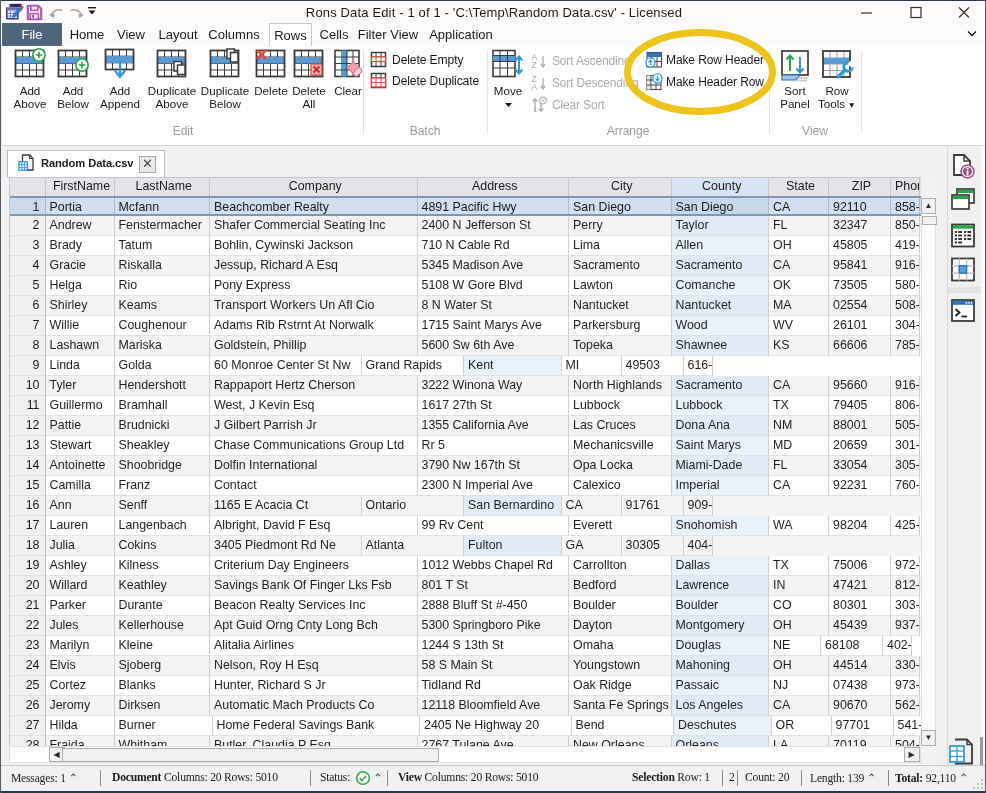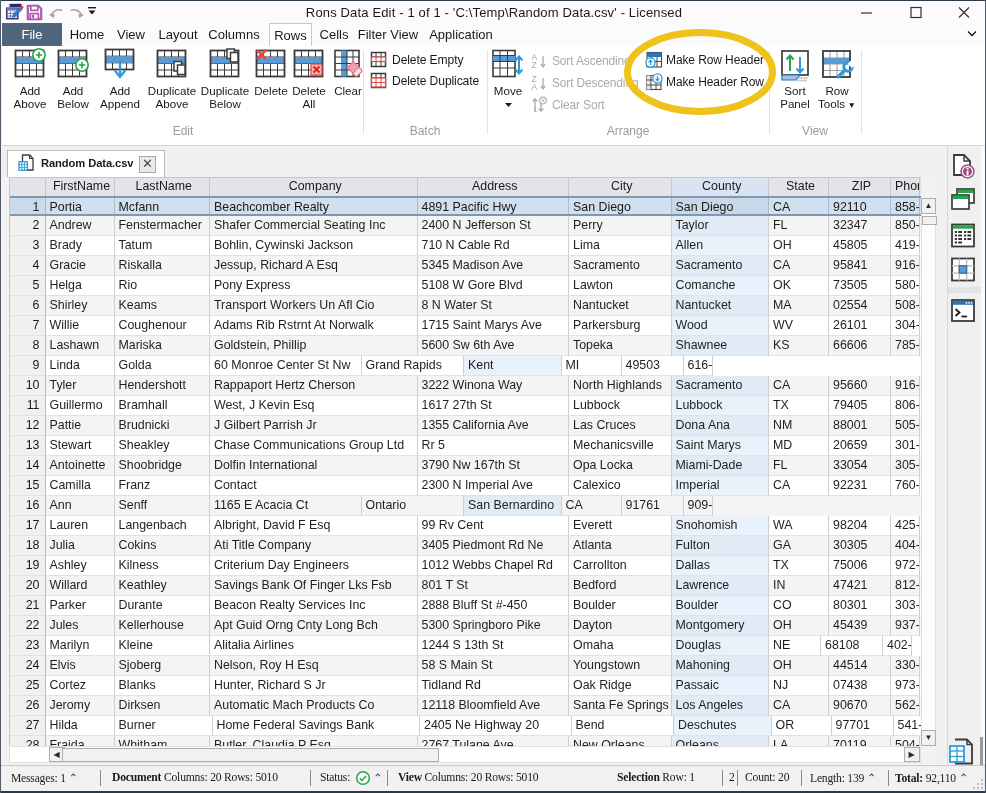--- a/index.html
+++ b/index.html
@@ -602,21 +602,20 @@
         <div class="gc" style="width:102.5px">Everett</div>
         <div class="gc gcounty" style="width:97.5px">Snohomish</div>
         <div class="gc" style="width:60px">WA</div>
         <div class="gc" style="width:62px">98204</div>
         <div class="gc" style="width:29px">425-3</div>
       </div>
 <div class="grow even">
         <div class="gc gnum" style="width:35.5px">18</div>
         <div class="gc" style="width:69px">Julia</div>
         <div class="gc" style="width:95.5px">Cokins</div>
-        <div class="gc" style="width:207.5px">Ati Title Company</div>
         <div class="gc" style="width:151.5px">3405 Piedmont Rd Ne</div>
         <div class="gc" style="width:102.5px">Atlanta</div>
         <div class="gc gcounty" style="width:97.5px">Fulton</div>
         <div class="gc" style="width:60px">GA</div>
         <div class="gc" style="width:62px">30305</div>
         <div class="gc" style="width:29px">404-2</div>
       </div>
 <div class="grow">
         <div class="gc gnum" style="width:35.5px">19</div>
         <div class="gc" style="width:69px">Ashley</div>
@@ -820,21 +819,21 @@
 <span class="it" style="left:111px"><b>Document</b> Columns: 20 Rows: 5010</span>
 <div class="sp" style="left:309px"></div>
 <span class="it" style="left:319px">Status:</span>
 <svg class="ic" style="left:354px;top:4.5px" width="16" height="16" viewBox="0 0 16 16">
 <circle cx="8" cy="8" r="6.3" fill="#fff" stroke="#27a447" stroke-width="1.5"></circle>
 <path d="M4.8 8.2 L7 10.4 L11.2 6" fill="none" stroke="#27a447" stroke-width="1.5"></path>
 </svg>
 <span class="it" style="left:372px"><span class="chev">⌃</span></span>
 <div class="sp" style="left:386px"></div>
 <span class="it" style="left:397px"><b>View</b> Columns: 20 Rows: 5010</span>
-<span class="it" style="left:616px"><b>Selection</b> Row: 1</span>
+<span class="it" style="left:631px"><b>Selection</b> Row: 1</span>
 <div class="sp" style="left:721px"></div>
 <span class="it" style="left:728px">2</span>
 <div class="sp" style="left:736px"></div>
 <span class="it" style="left:744px">Count: 20</span>
 <div class="sp" style="left:800px"></div>
 <span class="it" style="left:809px">Length: 139 <span class="chev">⌃</span></span>
 <div class="sp" style="left:887px"></div>
 <span class="it" style="left:894px"><b>Total:</b> 92,110 <span class="chev">⌃</span></span>
 </div>
 <svg class="ic" style="left:971px;top:778px" width="13" height="13" viewBox="0 0 13 13">

